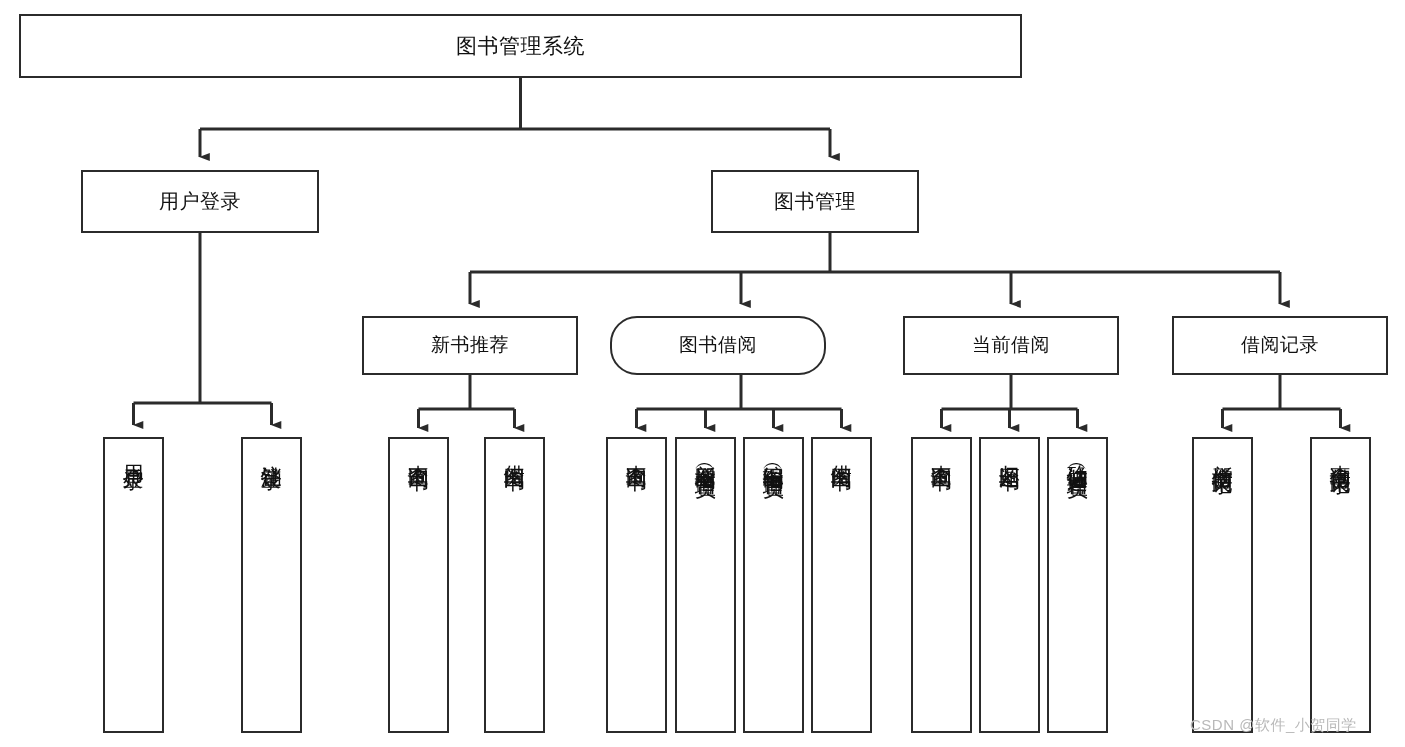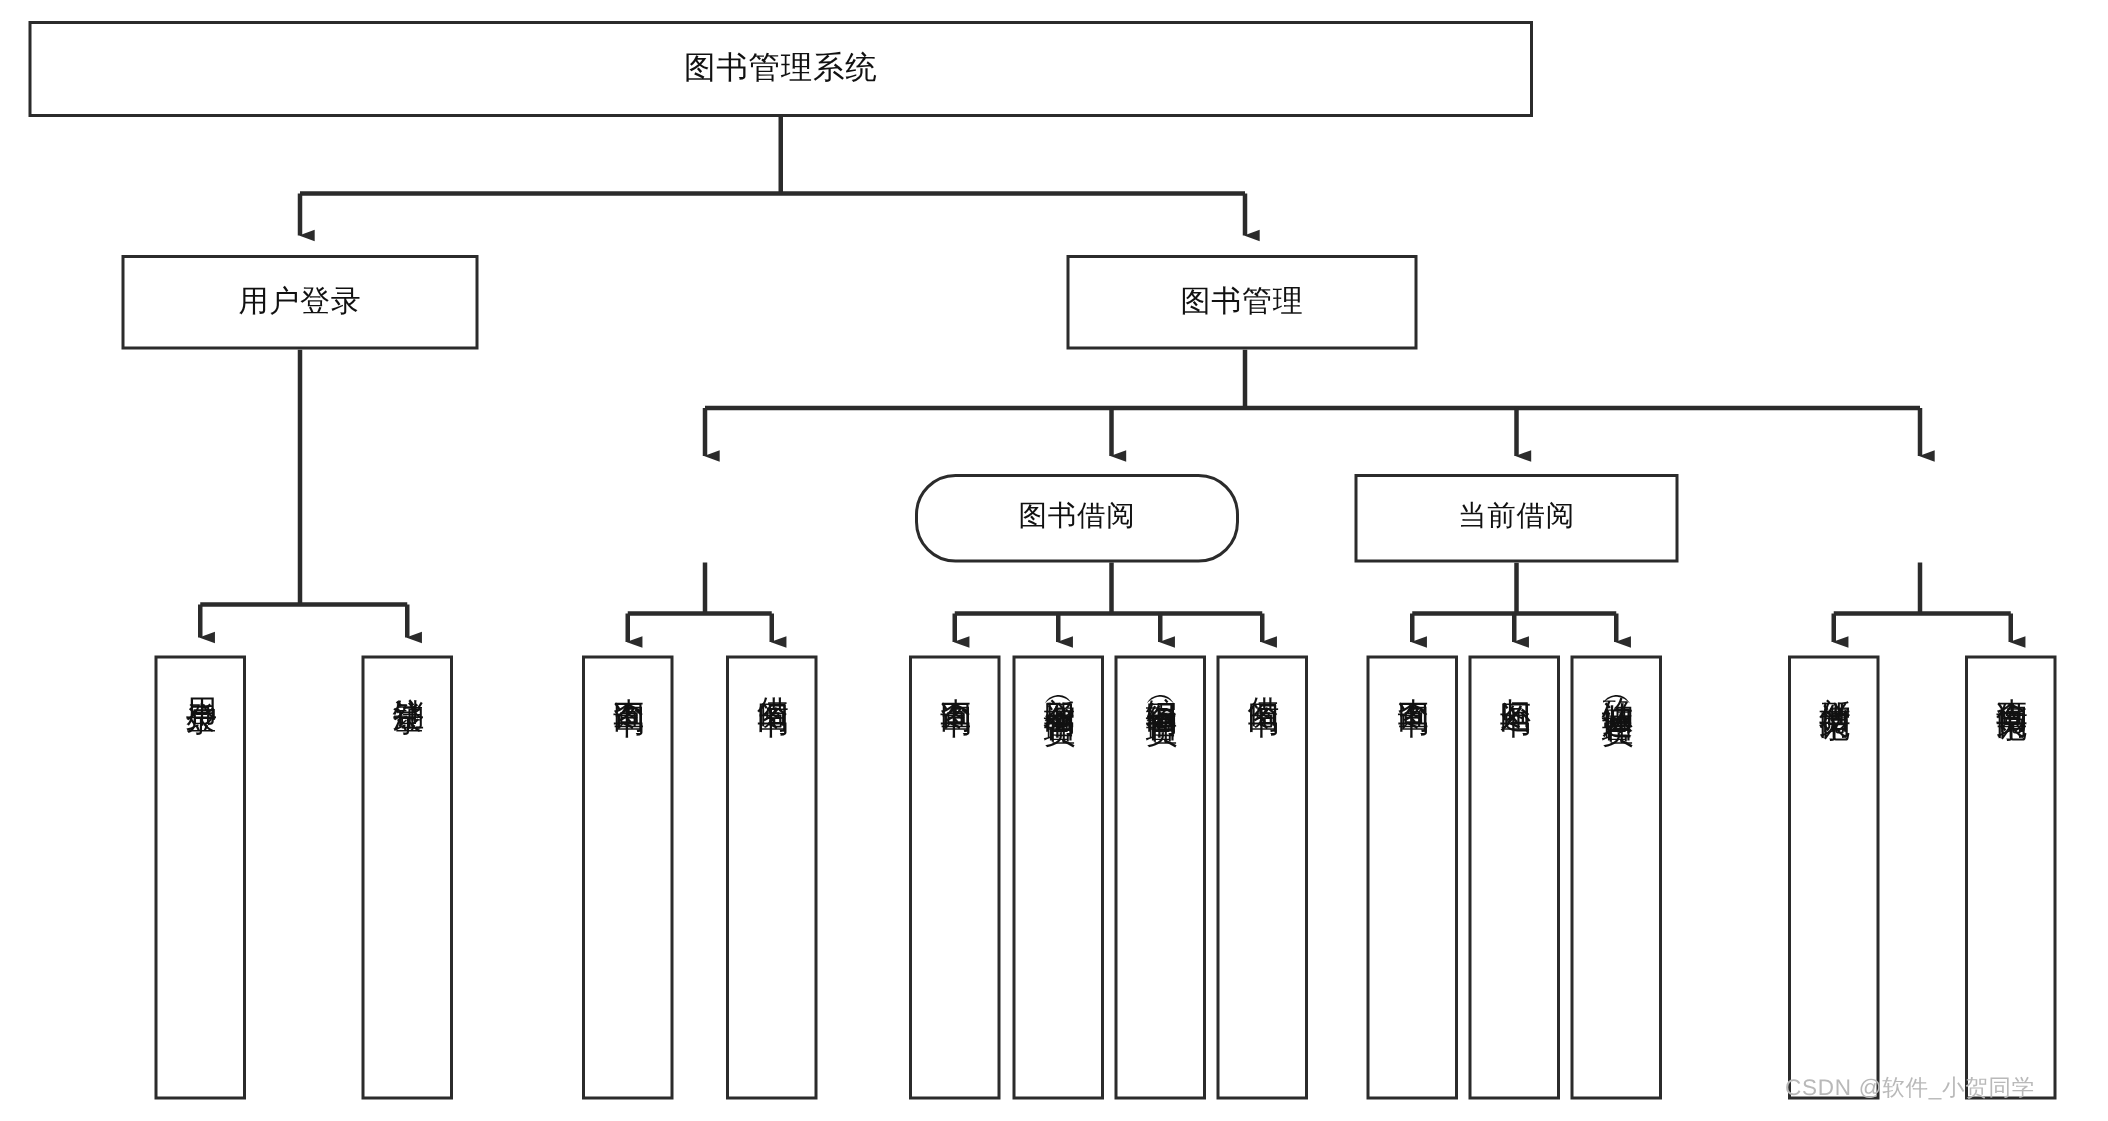--- a/index.html
+++ b/index.html
@@ -130,24 +130,27 @@
   <div class="node-box node-branch" style="left: 81px; top: 170px; width: 238px; height: 63px;">
     <span class="node-label">用户登录</span>
   </div>
   <div class="node-box node-leaf" style="left: 103px; top: 437px; width: 61px; height: 296px;">
     <span class="node-label">用户登录</span>
   </div>
   <div class="node-box node-leaf" style="left: 241px; top: 437px; width: 61px; height: 296px;">
     <span class="node-label">注销登录</span>
   </div>
 
-  <div class="node-box node-branch" style="left: 711px; top: 170px; width: 234px; height: 63px;">
+  <div class="node-box node-branch" style="left: 711px; top: 170px; width: 208px; height: 63px;">
     <span class="node-label">图书管理</span>
   </div>
 
+  <div class="node-box node-sub" style="left: 362px; top: 316px; width: 216px; height: 59px;">
+    <span class="node-label">新书推荐</span>
+  </div>
   <div class="node-box node-leaf" style="left: 388px; top: 437px; width: 61px; height: 296px;">
     <span class="node-label">查询图书</span>
   </div>
   <div class="node-box node-leaf" style="left: 484px; top: 437px; width: 61px; height: 296px;">
     <span class="node-label">借阅图书</span>
   </div>
 
   <div class="node-box node-sub" style="left: 610px; top: 316px; width: 216px; height: 59px; border-radius: 27px;">
     <span class="node-label">图书借阅</span>
   </div>
@@ -170,20 +173,23 @@
   <div class="node-box node-leaf" style="left: 911px; top: 437px; width: 61px; height: 296px;">
     <span class="node-label">查询图书</span>
   </div>
   <div class="node-box node-leaf" style="left: 979px; top: 437px; width: 61px; height: 296px;">
     <span class="node-label">归还图书</span>
   </div>
   <div class="node-box node-leaf" style="left: 1047px; top: 437px; width: 61px; height: 296px;">
     <span class="node-label">确认归还（管理员）</span>
   </div>
 
+  <div class="node-box node-sub" style="left: 1172px; top: 316px; width: 216px; height: 59px;">
+    <span class="node-label">借阅记录</span>
+  </div>
   <div class="node-box node-leaf" style="left: 1192px; top: 437px; width: 61px; height: 296px;">
     <span class="node-label">新增借阅记录</span>
   </div>
   <div class="node-box node-leaf" style="left: 1310px; top: 437px; width: 61px; height: 296px;">
     <span class="node-label">查询借阅记录</span>
   </div>
 
   <div class="watermark" style="left:1190px; top:716px;">CSDN @软件_小贺同学</div>
 
 </div>

